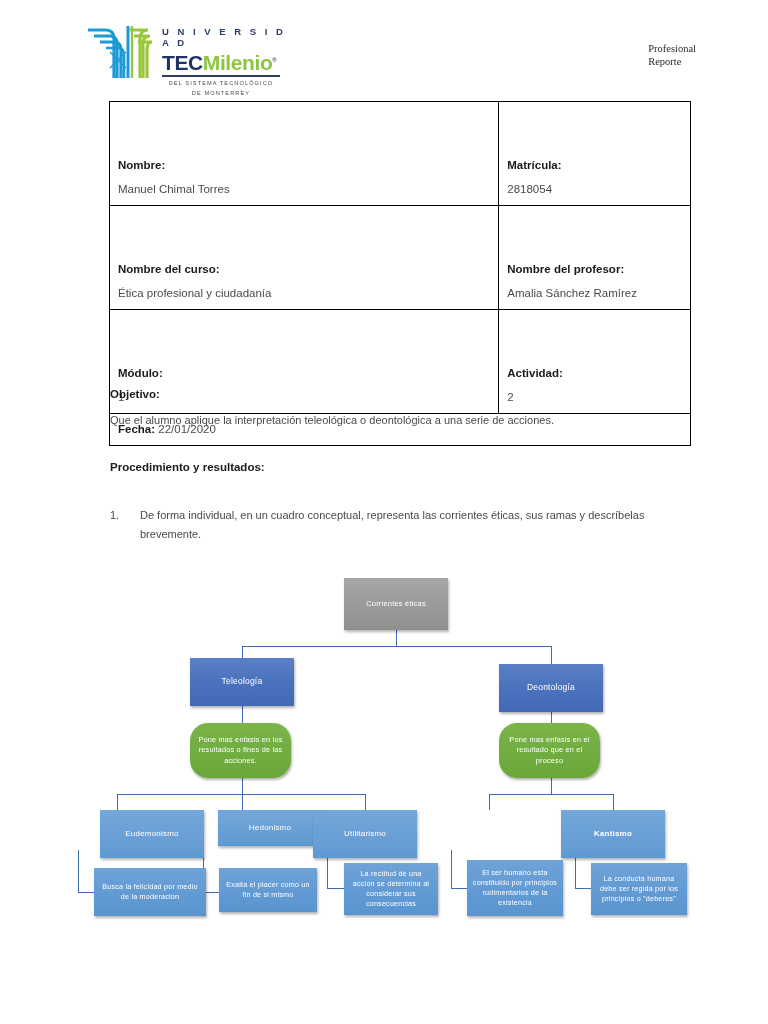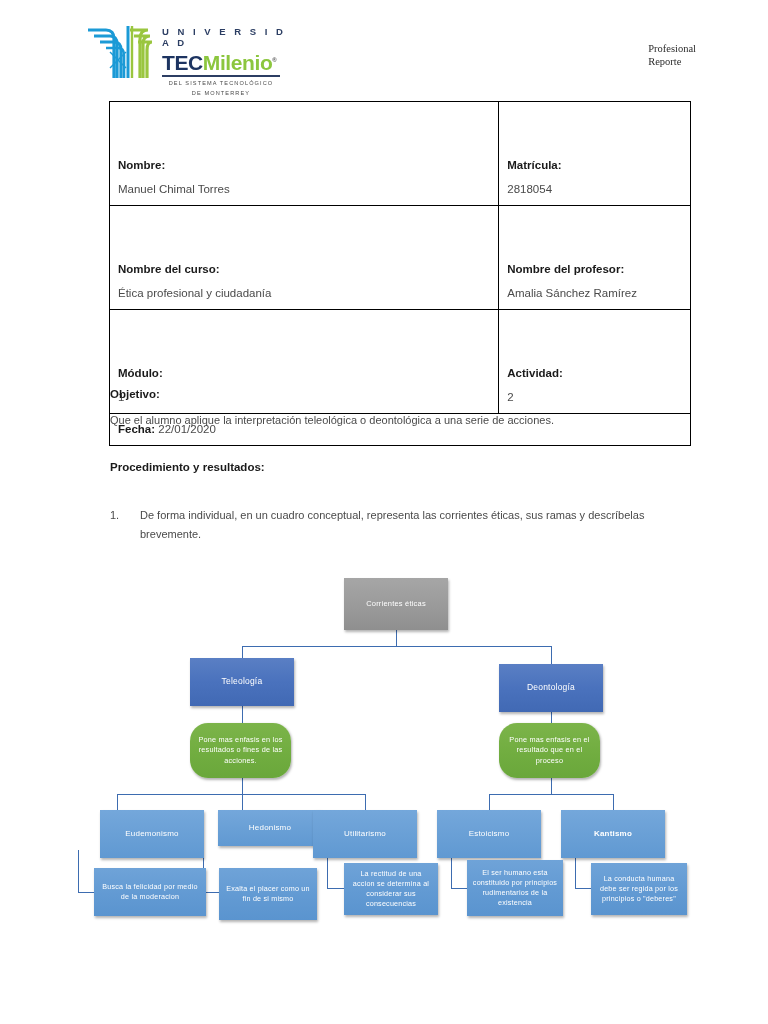--- a/index.html
+++ b/index.html
@@ -312,21 +312,20 @@
 
   <div class="node node-branch" style="left:190px; top:98px; width:104px; height:48px;">Teleología</div>
   <div class="node node-branch" style="left:499px; top:104px; width:104px; height:48px;">Deontología</div>
 
   <div class="node node-green" style="left:190px; top:163px; width:101px; height:55px;">Pone mas enfasis en los resultados o fines de las acciones.</div>
   <div class="node node-green" style="left:499px; top:163px; width:101px; height:55px;">Pone mas enfasis en el resultado que en el proceso</div>
 
   <div class="node node-sub" style="left:66px; top:250px; width:104px; height:48px;margin-left:34px;">Eudemonismo</div>
   <div class="node node-sub" style="left:190px; top:250px; width:104px; height:36px;margin-left:28px;">Hedonismo</div>
   <div class="node node-sub" style="left:313px; top:250px; width:104px; height:48px;">Utilitarismo</div>
-  <div class="node node-sub" style="left:437px; top:250px; width:104px; height:48px;">Estoicismo</div>
   <div class="node node-sub" style="left:561px; top:250px; width:104px; height:48px;font-weight:bold;">Kantismo</div>
 
   <div class="node node-desc" style="left:94px; top:308px; width:112px; height:48px;">Busca la felicidad por medio de la moderacion</div>
-  <div class="node node-desc" style="left:219px; top:308px; width:98px; height:52px;">Exalta el placer como un fin de si mismo</div>
+  <div class="node node-desc" style="left:219px; top:308px; width:98px; height:44px;">Exalta el placer como un fin de si mismo</div>
   <div class="node node-desc" style="left:344px; top:303px; width:94px; height:52px;">La rectitud de una accion se determina al considerar sus consecuencias</div>
   <div class="node node-desc" style="left:467px; top:300px; width:96px; height:56px;">El ser humano esta constituido por principios rudimentarios de la existencia</div>
   <div class="node node-desc" style="left:591px; top:303px; width:96px; height:52px;">La conducta humana debe ser regida por los principios o "deberes"</div>
 </div>
 
 </body></html>

